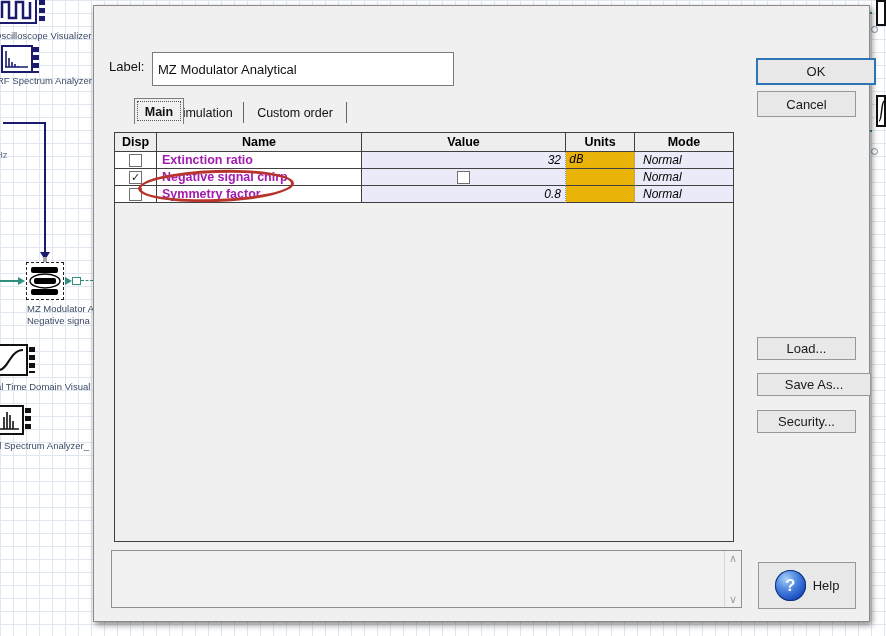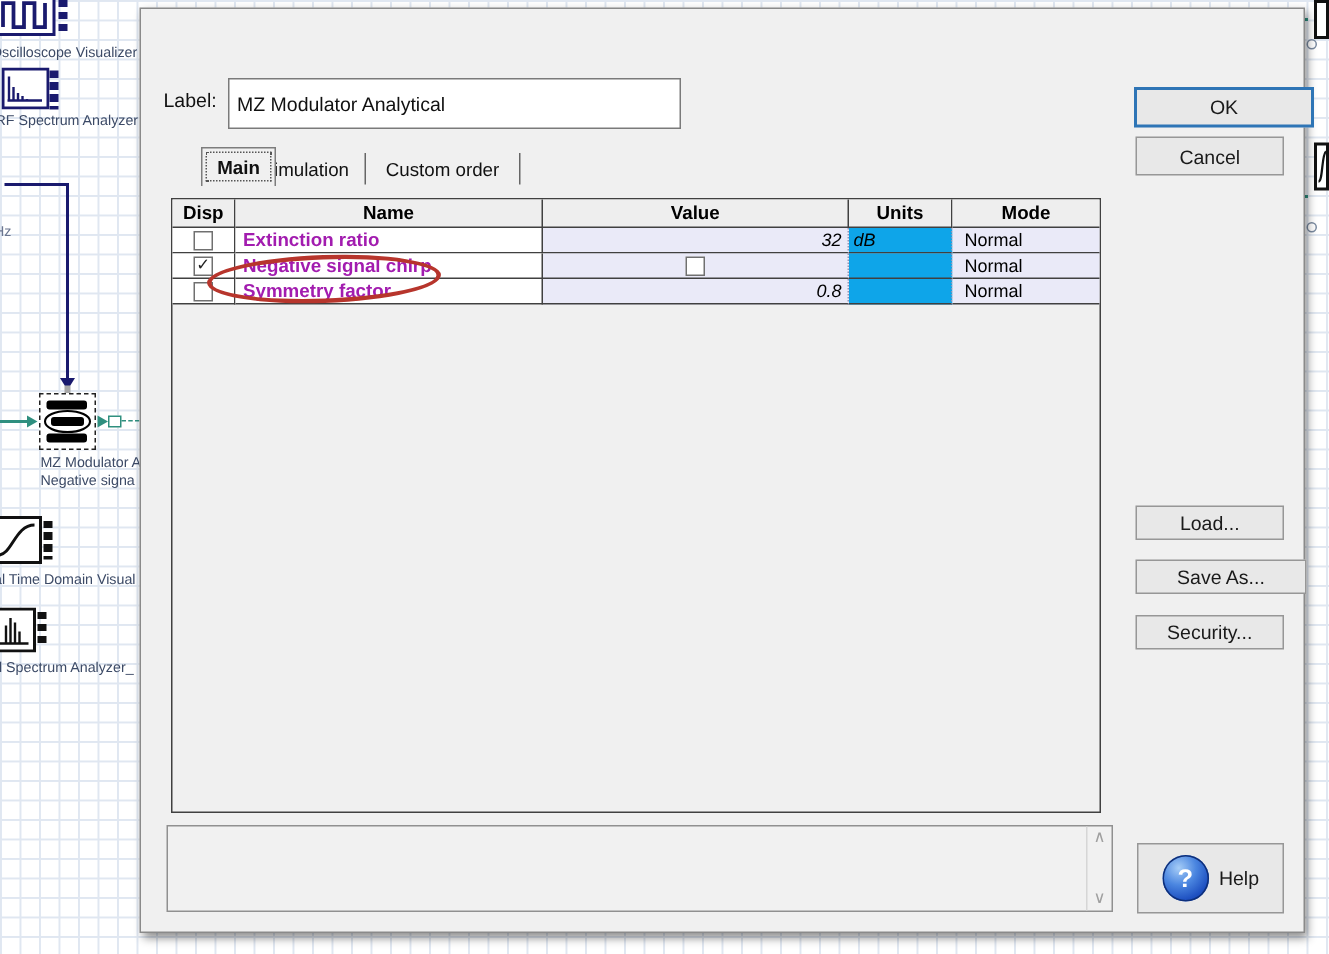--- a/index.html
+++ b/index.html
@@ -65,23 +65,23 @@
     font-weight:bold; font-size:12.5px; text-align:center; height:19px; line-height:18px; }
   .hcell:last-child { border-right:none; }
   .cell { height:17px; font-size:12.5px; display:flex; align-items:center;
     border-bottom:1px solid #404040; overflow:hidden; }
   .c-disp { background:#fff; border-right:1px solid #404040; justify-content:center; }
   .c-name { background:#fff; border-right:1px solid #404040; font-weight:bold;
     padding-left:5px; color:#a21caf; }
   .c-val  { background:#eaeaf8; font-style:italic; justify-content:flex-end;
     padding-right:4px; border-right:1px dotted #9494b4; font-size:12px; }
   .c-val-center { justify-content:center; padding-right:0; }
-  .c-units{ background:#0ea5e9; font-style:italic; padding-left:3px;
-    border-right:1px dotted #9494b4; font-size:12px; }
-  .c-mode { background:#eaeaf8; padding-left:8px; font-size:12px;text-align:center; }
+  .c-units{ background:#eab308; font-style:italic; padding-left:3px;
+    border-right:1px dotted #9494b4; font-size:12px;font-family:Liberation Mono, monospace; }
+  .c-mode { background:#eaeaf8; font-style:italic; padding-left:8px; font-size:12px;text-align:center; }
   .checkbox { width:13px; height:13px; background:#fff; border:1px solid #707070;
     display:flex; align-items:center; justify-content:center;
     font-size:11px; line-height:11px; color:#222; }
   .annotation-ellipse { left:44px; top:164px; width:156px; height:32px;
     border:3px solid #b7352c; border-radius:50%;
     transform:rotate(-2deg); z-index:5; pointer-events:none; }
 
   .desc-box { left:17px; top:544px; width:631px; height:58px;
     background:#f1f1f1; border:1px solid #909090; }
   .desc-scrollbar { position:absolute; right:0; top:0; width:17px; height:100%;

